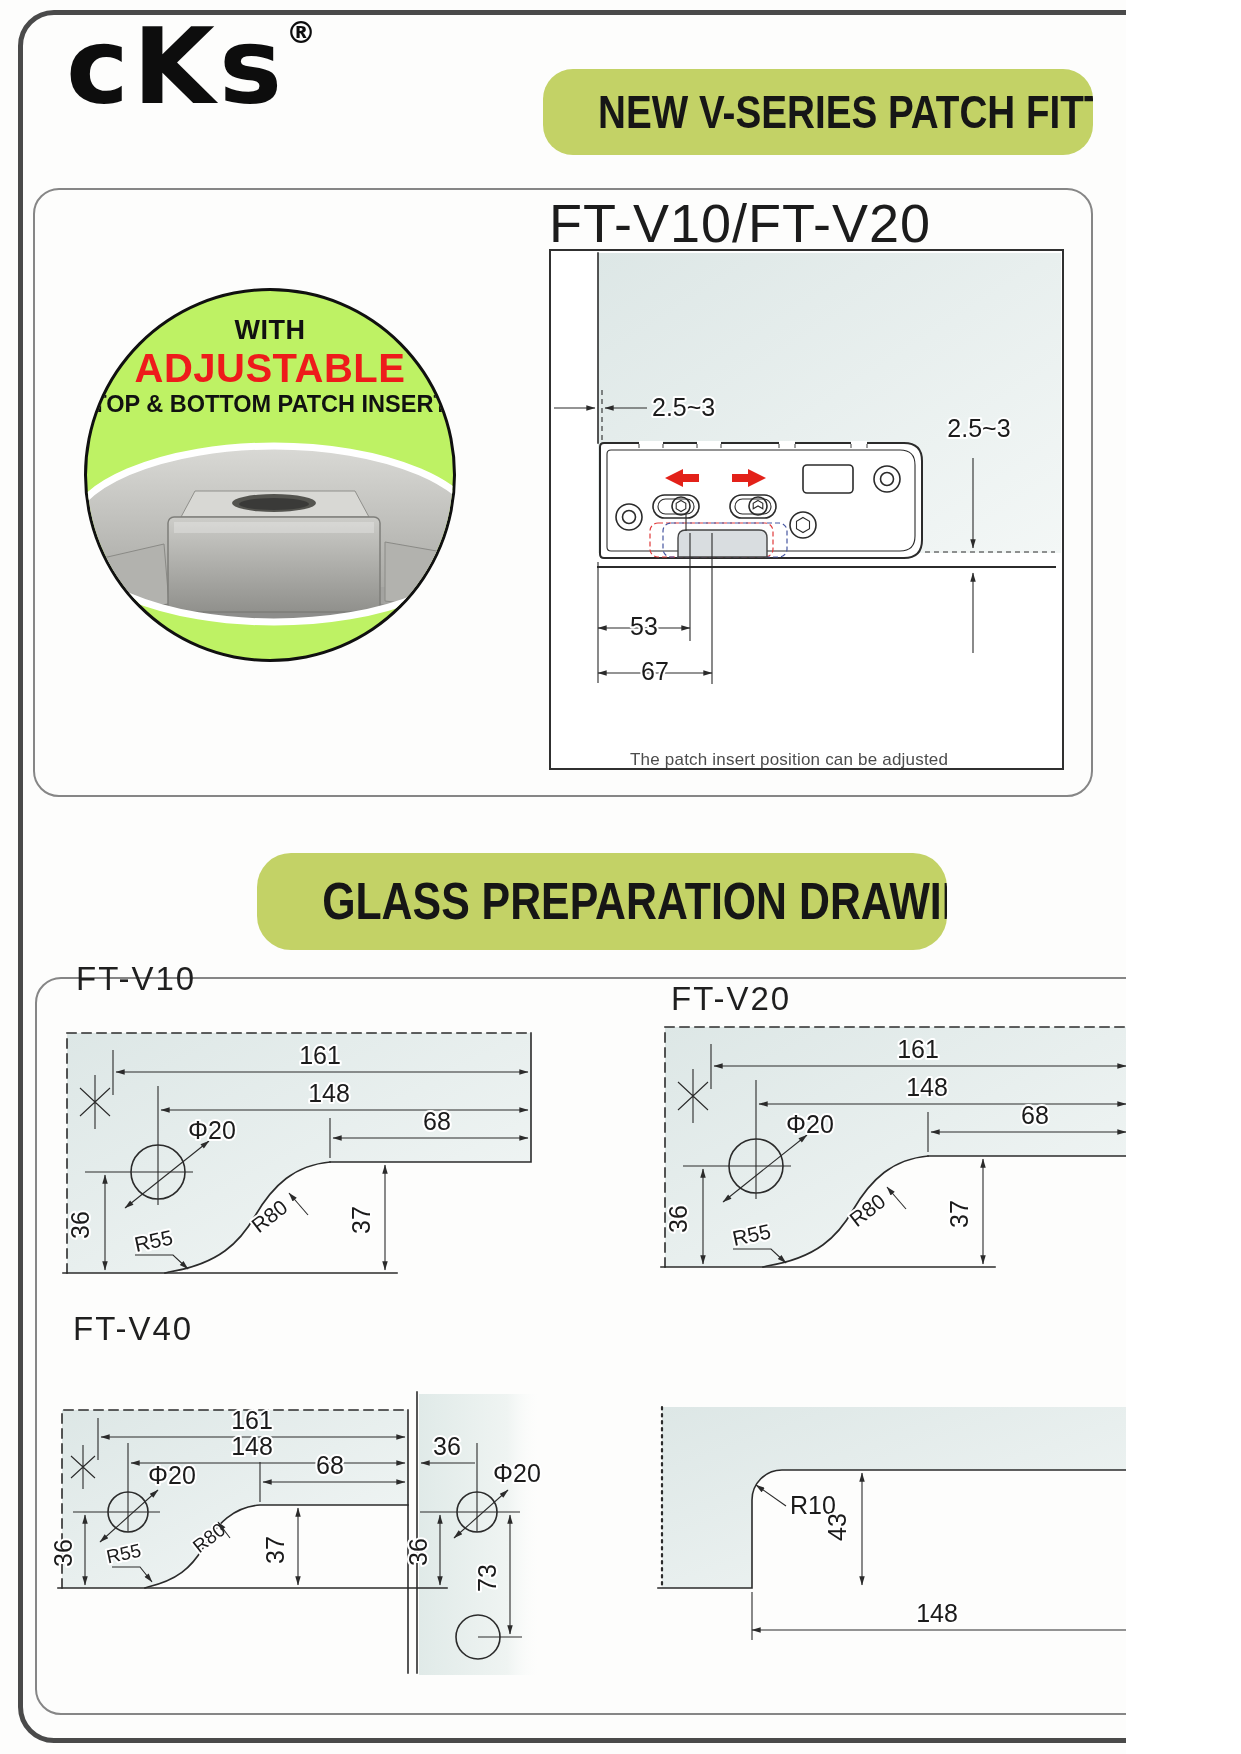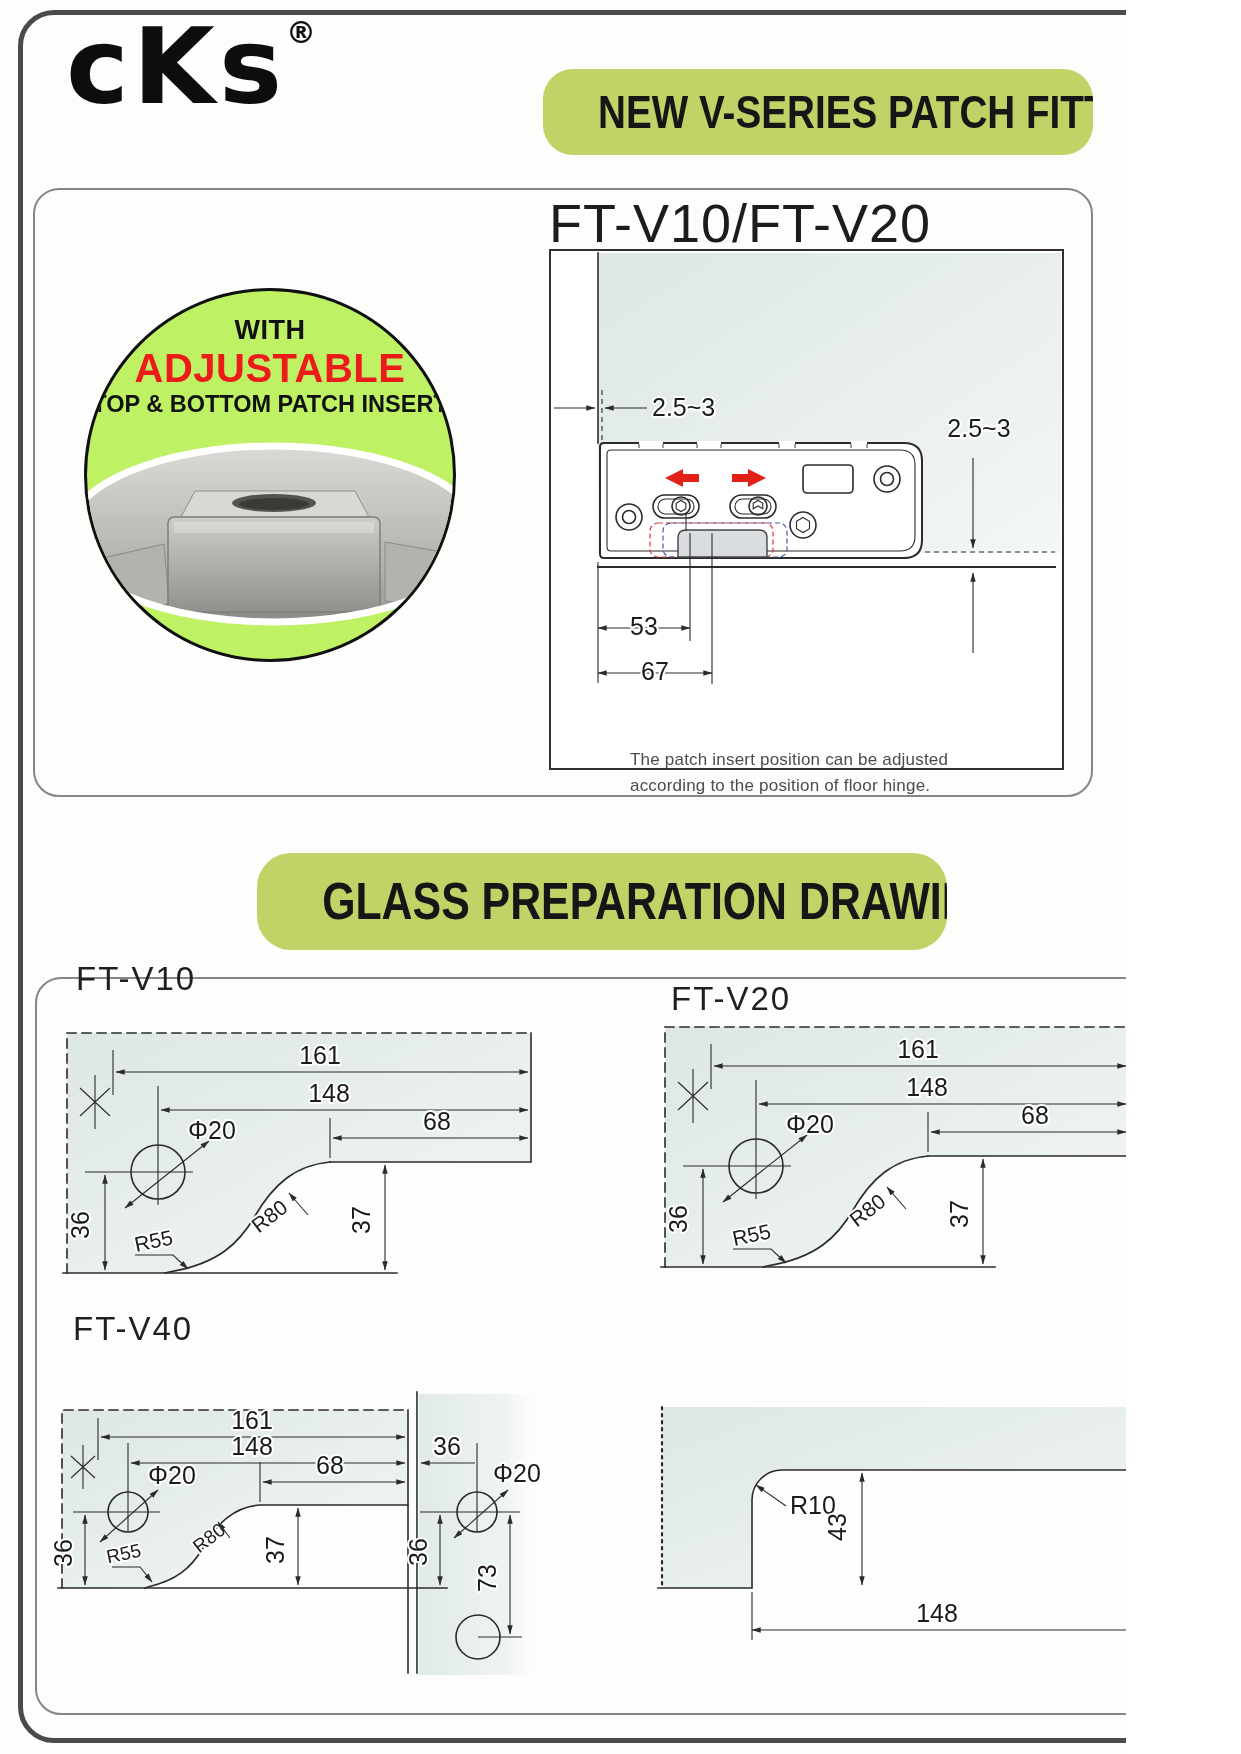--- a/index.html
+++ b/index.html
@@ -163,21 +163,20 @@
     <line class="dim" x1="422" y1="402" x2="422" y2="322" marker-end="url(#ar)"></line>
 
     <path class="dim" d="M47,311 V432 M139,282 V390 M161,282 V433"></path>
     <line class="dim" x1="47" y1="377" x2="139" y2="377" marker-start="url(#ar)" marker-end="url(#ar)"></line>
     <text x="93" y="384" text-anchor="middle">53</text>
     <line class="dim" x1="47" y1="422" x2="161" y2="422" marker-start="url(#ar)" marker-end="url(#ar)"></line>
     <text x="104" y="429" text-anchor="middle">67</text>
   </svg>
   <div class="a caption">
     <div>The patch insert position can be adjusted</div>
-    <div>according to the position of floor hinge.</div>
   </div>
 
   <div class="a banner banner2">
     <span>GLASS PREPARATION DRAWING</span>
   </div>
   <div class="a secbox sec2"></div>
 
   <div class="a dtitle" style="left:76px;top:960px">FT-V10</div>
   <div class="a dtitle" style="left:671px;top:980px">FT-V20</div>
   <div class="a dtitle" style="left:73px;top:1310px">FT-V40</div>

